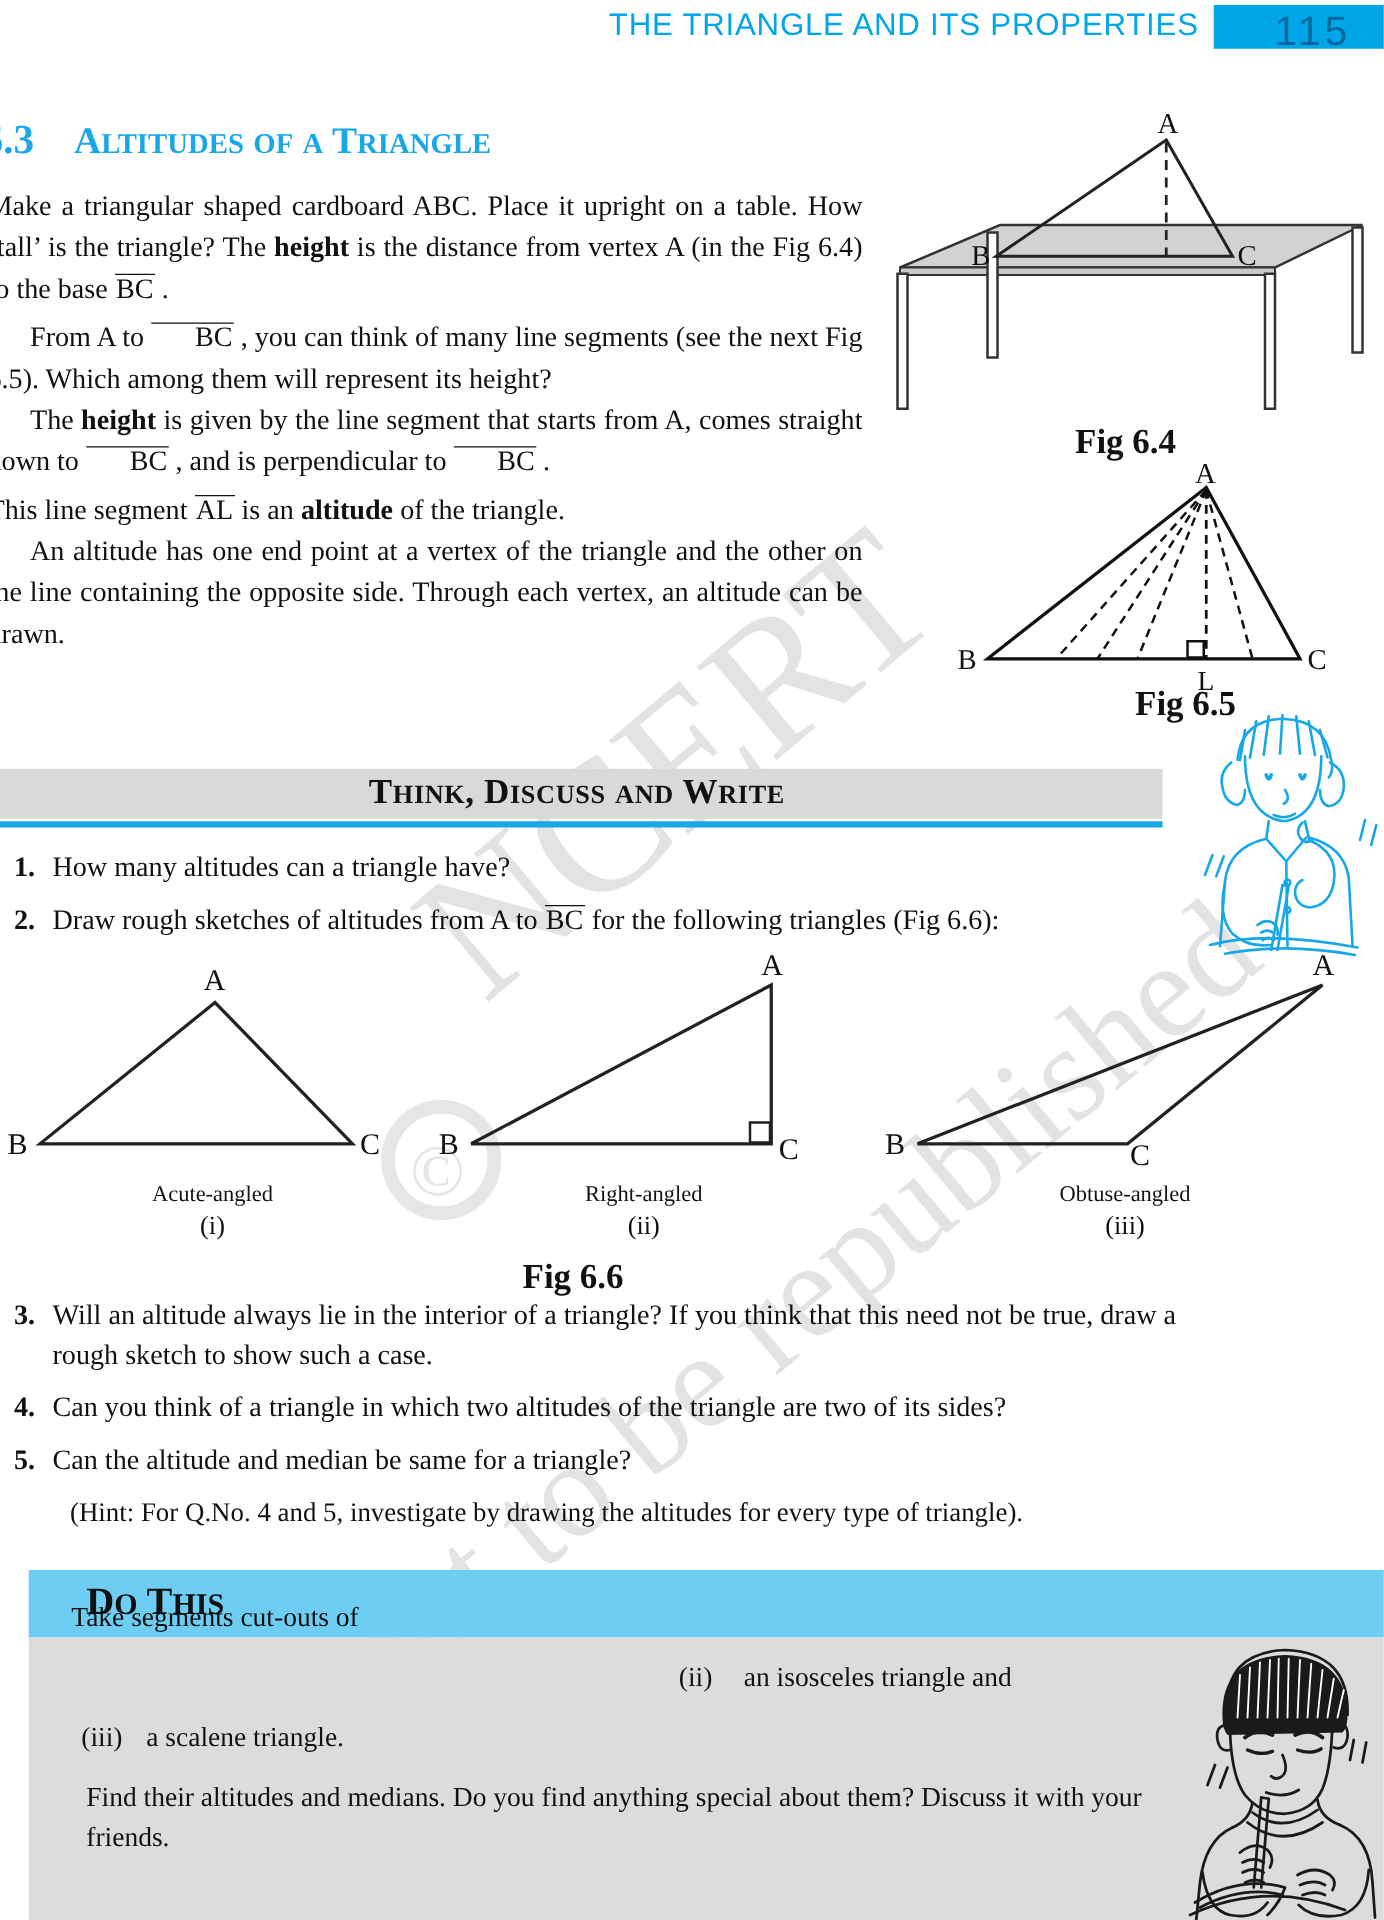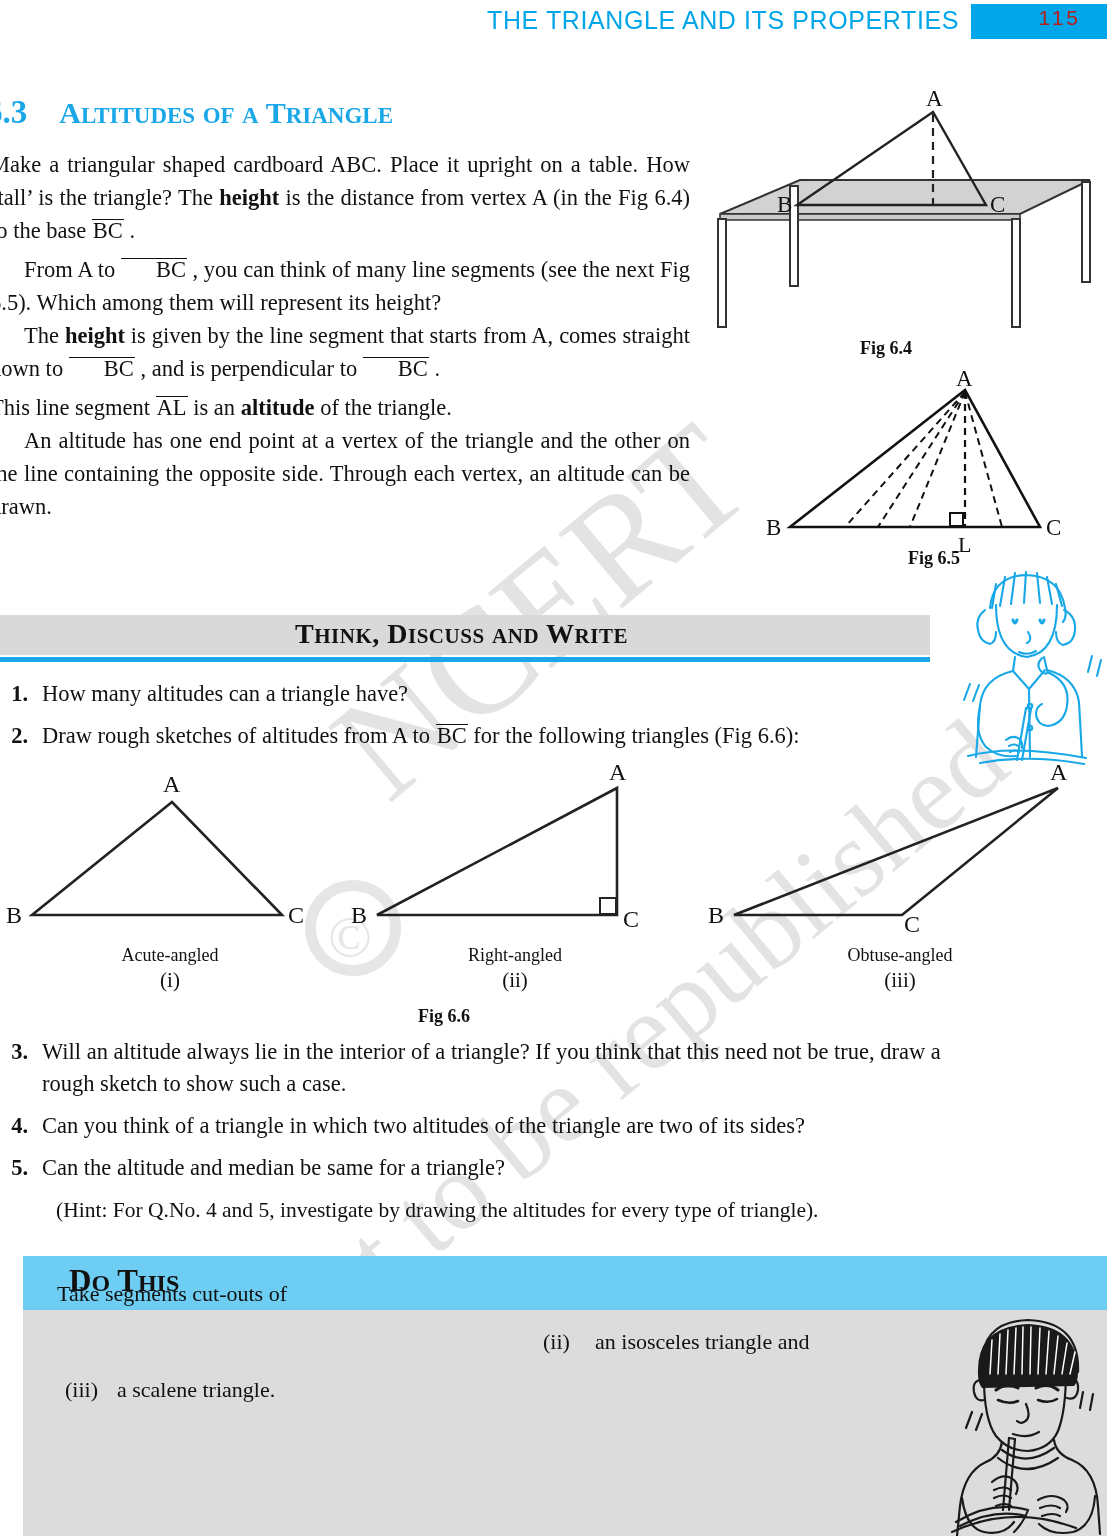--- a/index.html
+++ b/index.html
@@ -49,21 +49,21 @@
     color: #00a6e8; font-weight: 400;
     white-space: nowrap;
   }
   .header-pagebox {
     position: absolute; right: 0px; top: 4px;
     width: 140px; height: 35px; background: #00a6e8;
   }
   .header-pagenum {
     position: absolute; right: 30px; top: 6px;
     font-family: "Liberation Sans", sans-serif;
-    font-size: 21px; color: #b91c1c; font-weight: 400; letter-spacing: 3px;
+    font-size: 33px; color: #0369a1; font-weight: 400; letter-spacing: 3px;
   }
 
   
   .sec-head {
     position: absolute; left: -14px; top: 94px; z-index: 20;
     color: #1aa7e8; white-space: nowrap;
     font-family: "Liberation Serif", serif; font-weight: bold;
   }
   .sec-num { font-size: 33px; }
   .sec-title { font-size: 30px; margin-left: 32px; }
@@ -80,21 +80,21 @@
   .ptext.indent { text-indent: 34px; }
   .gap6 { height: 6px; }
   b.bd { font-weight: bold; }
   .ovl { border-top: 1.6px solid #111; padding: 0 1px; display: inline-block; line-height: 1.0; }
 
   
   .fig64 { position: absolute; left: 690px; top: 82px; width: 410px; height: 280px; z-index: 20; }
   .fig65 { position: absolute; left: 750px; top: 372px; width: 330px; height: 190px; z-index: 20; }
   .figcap {
     position: absolute; font-family: "Liberation Serif", serif; font-weight: bold;
-    font-size: 18px; color: #111; z-index: 20;
+    font-size: 28px; color: #111; z-index: 20;
   }
   .cap64 { left: 860px; top: 338px; }
   .cap65 { left: 866px; top: 548px; margin-left: 42px; }
   .cap66 { left: 418px; top: 1006px; }
 
   
   .tdw-banner {
     position: absolute; left: 0; top: 615px; width: 930px; height: 40px;
     background: #d9d9d9; z-index: 20;
   }
@@ -355,20 +355,21 @@
     <div class="hint">(Hint: For Q.No.  4 and 5, investigate by drawing the altitudes for every type of triangle).</div>
   </div>
 
   <div class="dothis-wrap">
     <div class="dothis-head"></div>
     <div class="dothis-title">D<span class="sc">O</span> T<span class="sc">HIS</span></div>
     <div class="dothis-body"></div>
     <div class="dt-line dt-l1">Take segments cut-outs of</div>
     <div class="dt-line dt-ii"><span class="dt-rom">(ii)</span><span>an isosceles triangle and</span></div>
     <div class="dt-line dt-iii"><span class="dt-rom">(iii)</span><span>a scalene triangle.</span></div>
+    <div class="dt-line dt-last">Find their altitudes and medians. Do you find anything special about them? Discuss it with your friends.</div>
   </div>
 
   <div class="boy-art">
     <svg width="155" height="224" viewBox="0 0 155 224">
       <g fill="none" stroke="#1a1a1a" stroke-width="2.2" stroke-linecap="round" stroke-linejoin="round">
 
         <path d="M28 62 q-2 -48 50 -50 q50 2 50 48 q0 10 -4 14 l-92 2 q-4 -5 -4 -14z" fill="#1a1a1a" stroke="none"></path>
         <path d="M32 60 q-4 -50 46 -52 q52 2 50 52" stroke="#1a1a1a" stroke-width="2.2"></path>
 
         <g stroke="#ffffff" stroke-width="1.5">

